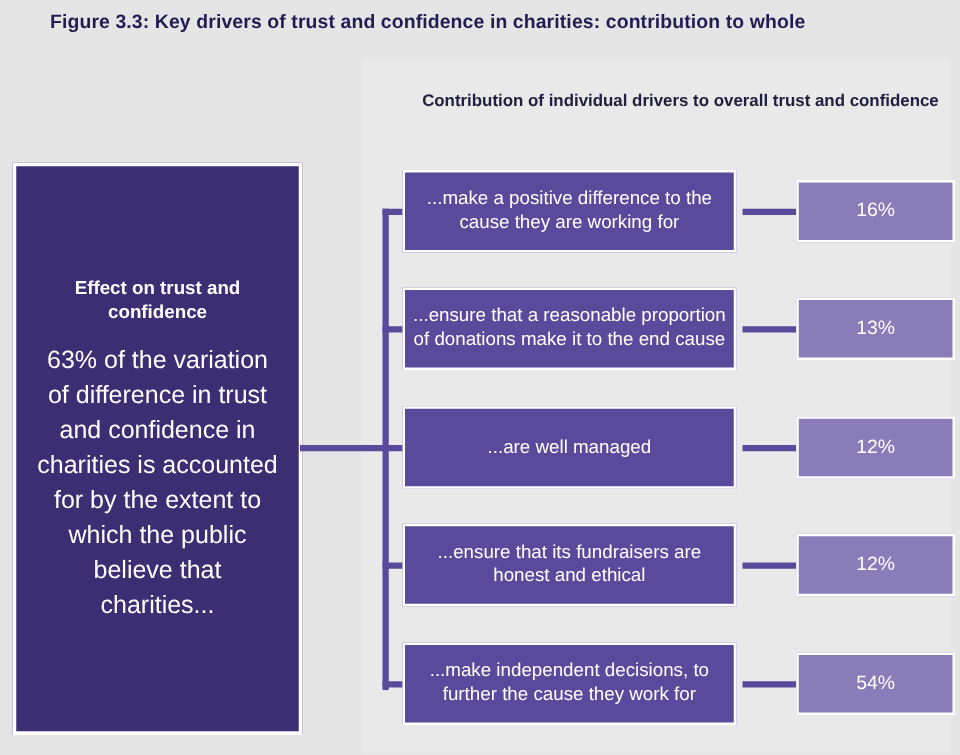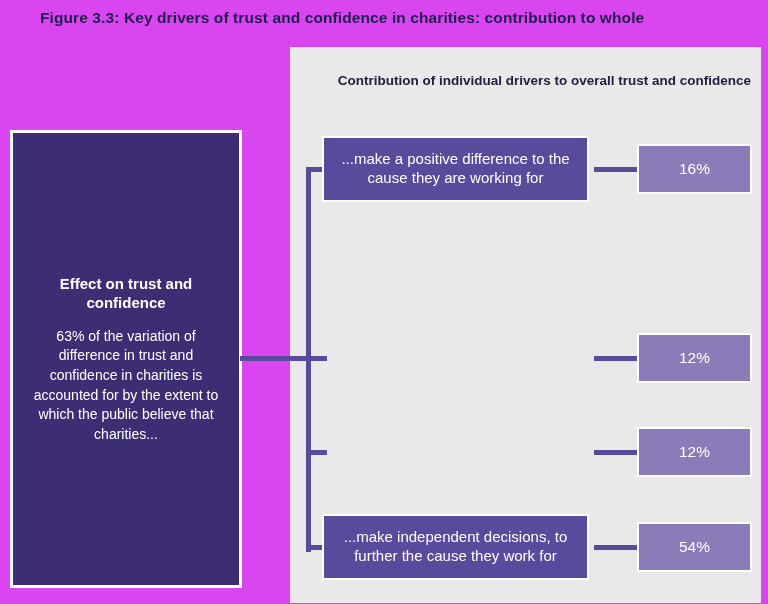--- a/index.html
+++ b/index.html
@@ -1,20 +1,20 @@
 <!DOCTYPE html>
 <html><head>
 <meta charset="utf-8">
 <style>
   html, body { margin: 0; padding: 0; }
   .stage {
     position: relative;
     width: 768px;
     height: 604px;
-    background: #d946ef;
+    background: #e5e5e5;
     font-family: "Liberation Sans", sans-serif;
     overflow: hidden;
   }
   .figure-title {
     position: absolute;
     left: 40px;
     top: 9px;
     font-size: 15.5px;
     font-weight: bold;
     color: #221c52;
@@ -55,21 +55,21 @@
     padding: 0 15px;
     text-align: center;
     color: #ffffff;
   }
   .effect-heading {
     font-size: 15px;
     font-weight: bold;
     line-height: 1.3;
   }
   .effect-body {
-    font-size: 14px;
+    font-size: 20px;
     line-height: 1.4;
   }
   .conn { position: absolute; background: #5a4a9b; }
   .conn.h { height: 5px; }
   .conn.v { width: 5px; }
   .row {
     position: absolute;
     left: 0;
     width: 768px;
     height: 66px;
@@ -89,21 +89,21 @@
     text-align: center;
     color: #ffffff;
     font-size: 15px;
     line-height: 1.25;
     padding: 0 6px;
   }
   .value-box {
     position: absolute;
     left: 637px;
     top: 8px;
-    width: 115px;
+    width: 127px;
     height: 50px;
     background: #8a7cb8;
     border: 2px solid #ffffff;
     box-sizing: border-box;
     display: flex;
     align-items: center;
     justify-content: center;
     color: #ffffff;
     font-size: 15.5px;
   }
@@ -135,31 +135,47 @@
     <div class="conn h stub"></div>
     <div class="driver-box">
       <span>...make a positive difference to the cause they are working for</span>
     </div>
     <div class="conn h link"></div>
     <div class="value-box">
       <span>16%</span>
     </div>
   </div>
 
+  <div class="row" style="top:230px">
+    <div class="conn h stub"></div>
+    <div class="driver-box">
+      <span>...ensure that a reasonable proportion of donations make it to the end cause</span>
+    </div>
+    <div class="conn h link"></div>
+    <div class="value-box">
+      <span>13%</span>
+    </div>
+  </div>
 
   <div class="row" style="top:325px">
     <div class="conn h stub"></div>
+    <div class="driver-box">
+      <span>...are well managed</span>
+    </div>
     <div class="conn h link"></div>
     <div class="value-box">
       <span>12%</span>
     </div>
   </div>
 
   <div class="row" style="top:419px">
     <div class="conn h stub"></div>
+    <div class="driver-box">
+      <span>...ensure that its fundraisers are honest and ethical</span>
+    </div>
     <div class="conn h link"></div>
     <div class="value-box">
       <span>12%</span>
     </div>
   </div>
 
   <div class="row" style="top:514px">
     <div class="conn h stub"></div>
     <div class="driver-box">
       <span>...make independent decisions, to further the cause they work for</span>

